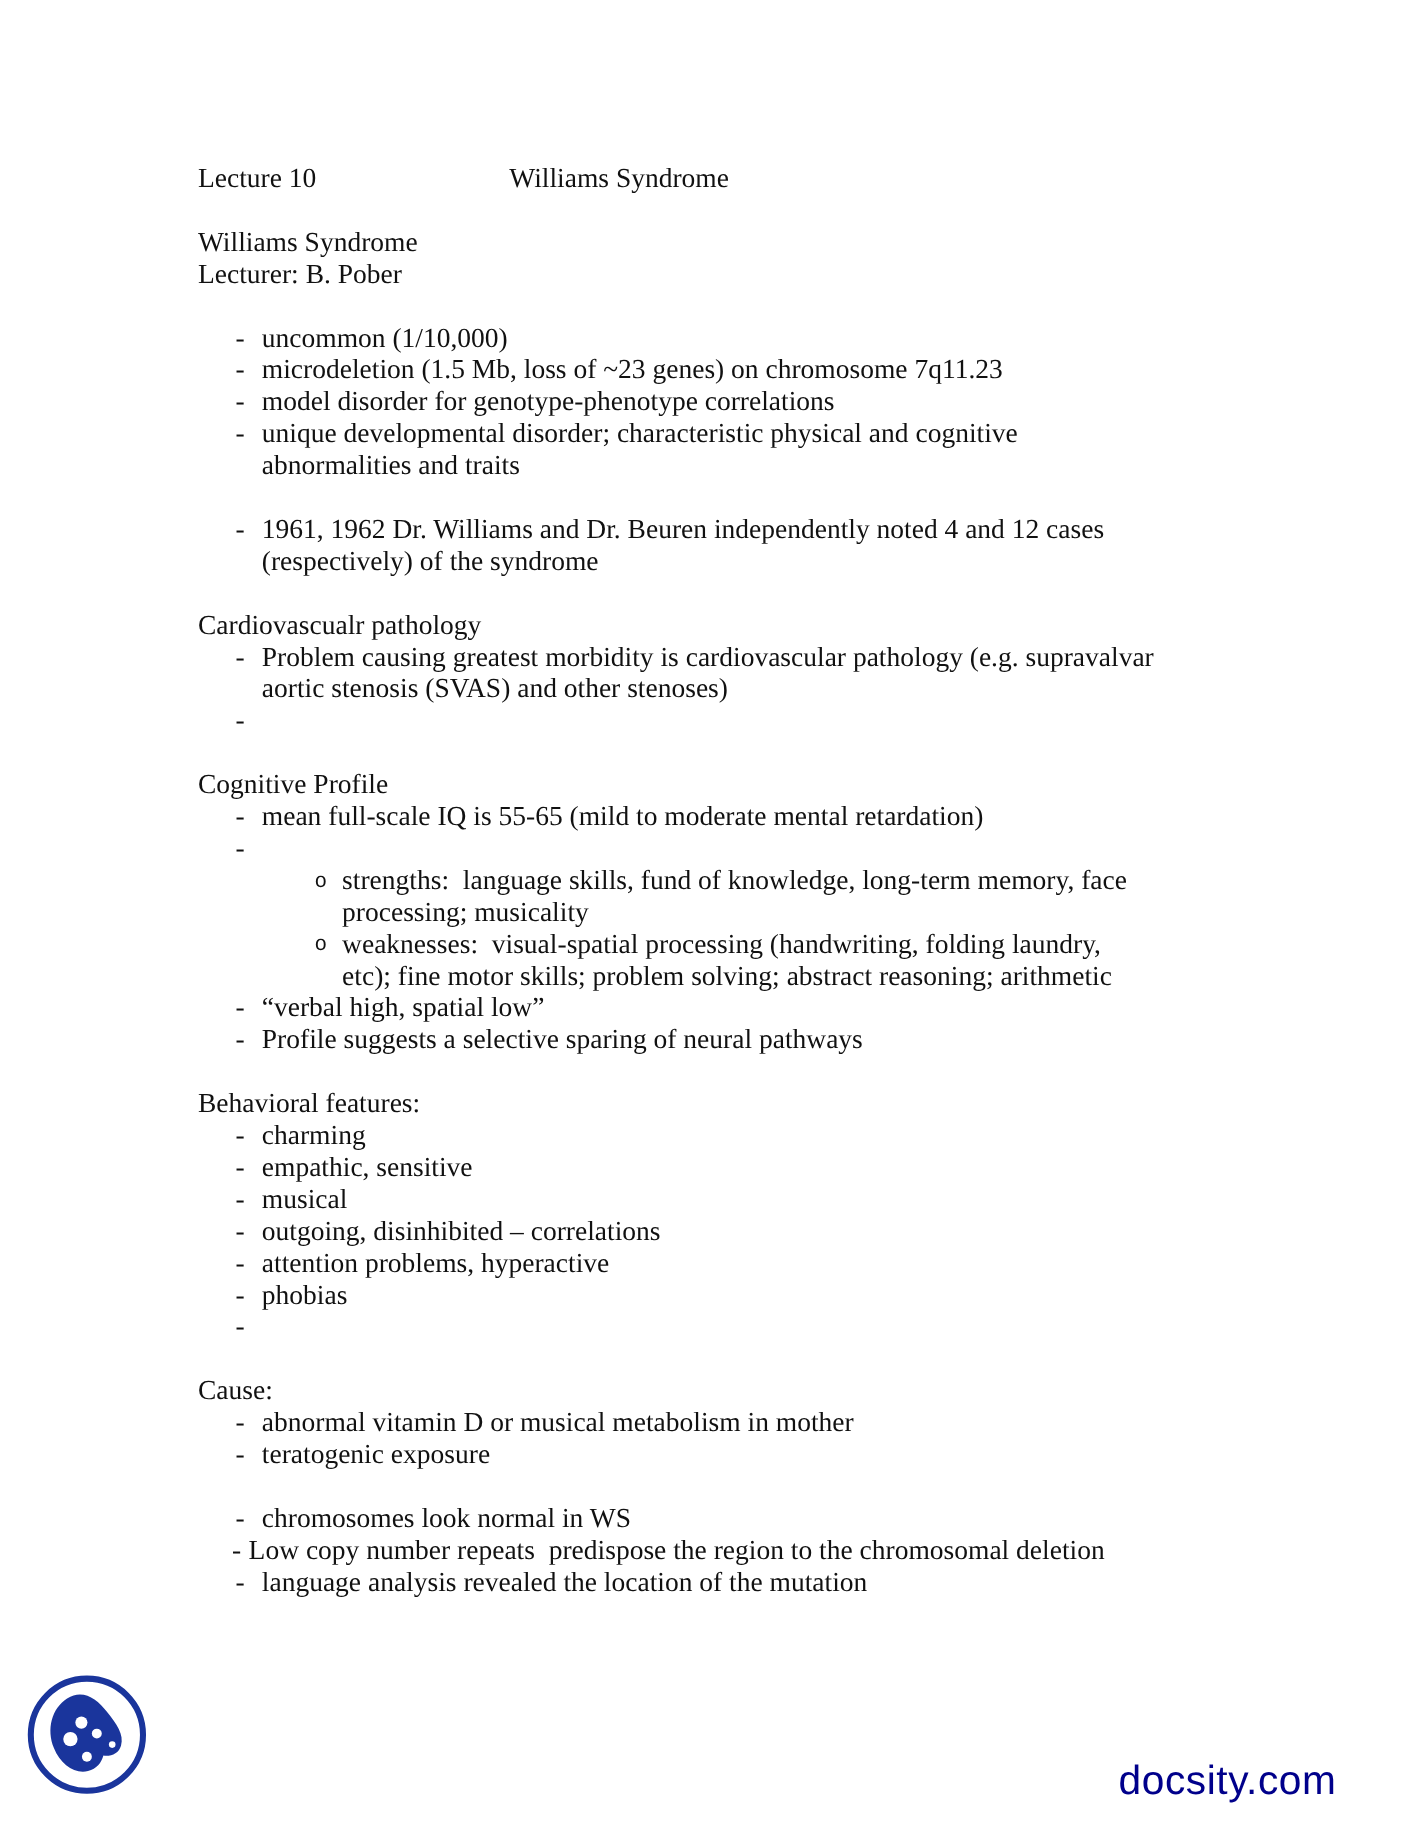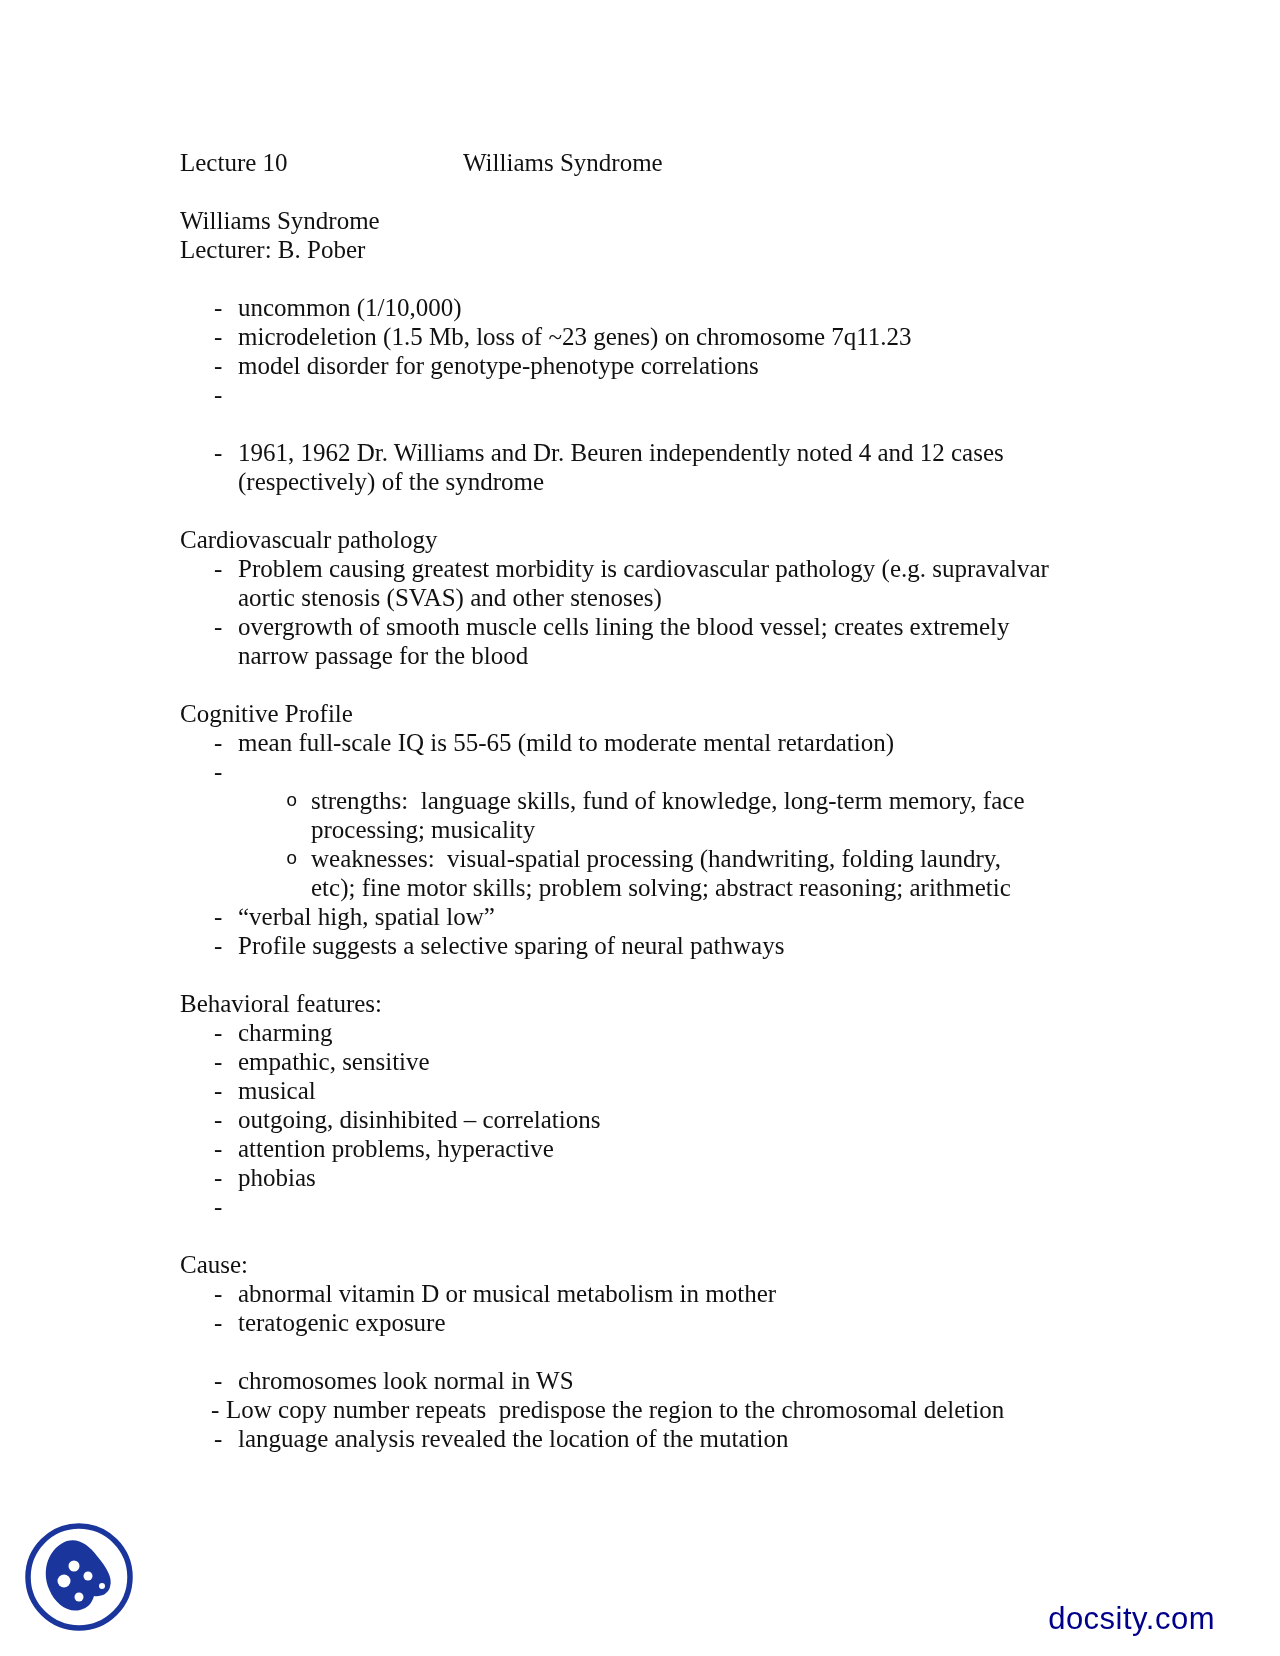--- a/index.html
+++ b/index.html
@@ -24,45 +24,45 @@
   .li1 > .marker{position:absolute;left:34px;top:0;}
   .li2{padding-left:131px;}
   .li2 > .marker{position:absolute;left:106px;top:1px;font-size:19px;font-family:"Liberation Mono","DejaVu Sans Mono",monospace;}
   .liflush{padding-left:46px;}
   .liflush > .marker{position:absolute;left:31px;top:0;}
 
   .footer-logo{position:absolute;left:22px;top:1519px;width:114px;height:114px;}
   .site-link{
     position:absolute;right:18px;top:1601px;
     font-family:"Liberation Sans","DejaVu Sans",sans-serif;
-    font-size:31px;line-height:36px;color:var(--brand);
+    font-size:37px;line-height:36px;color:var(--brand);
     text-decoration:none;letter-spacing:0.5px;
   }
 </style>
 </head>
 <body>
 
 <div class="page">
 
   <div class="content" id="doc-body">
       <div class="row header-row"><span>Lecture 10</span><span class="tab-col">Williams Syndrome</span></div>
       <div class="blank"></div>
       <div class="row">Williams Syndrome</div>
       <div class="row">Lecturer: B. Pober</div>
       <div class="blank"></div>
       <div class="row li1"><span class="marker">-</span><span>uncommon (1/10,000)</span></div>
       <div class="row li1"><span class="marker">-</span><span>microdeletion (1.5 Mb, loss of ~23 genes) on chromosome 7q11.23</span></div>
       <div class="row li1"><span class="marker">-</span><span>model disorder for genotype-phenotype correlations</span></div>
-      <div class="row li1"><span class="marker">-</span></div>
+      <div class="row li1"><span class="marker">-</span><span>unique developmental disorder; characteristic physical and cognitive abnormalities and traits</span></div>
       <div class="blank"></div>
       <div class="row li1"><span class="marker">-</span><span>1961, 1962 Dr. Williams and Dr. Beuren independently noted 4 and 12 cases (respectively) of the syndrome</span></div>
       <div class="blank"></div>
       <div class="row">Cardiovascualr pathology</div>
       <div class="row li1"><span class="marker">-</span><span>Problem causing greatest morbidity is cardiovascular pathology (e.g. supravalvar aortic stenosis (SVAS) and other stenoses)</span></div>
-      <div class="row li1"><span class="marker">-</span><span>overgrowth of smooth muscle cells lining the blood vessel; creates extremely narrow passage for the blood</span></div>
+      <div class="row li1"><span class="marker">-</span></div>
       <div class="blank"></div>
       <div class="row">Cognitive Profile</div>
       <div class="row li1"><span class="marker">-</span><span>mean full-scale IQ is 55-65 (mild to moderate mental retardation)</span></div>
       <div class="row li1"><span class="marker">-</span></div>
       <div class="row li2"><span class="marker">o</span><span>strengths:  language skills, fund of knowledge, long-term memory, face processing; musicality</span></div>
       <div class="row li2"><span class="marker">o</span><span>weaknesses:  visual-spatial processing (handwriting, folding laundry, etc); fine motor skills; problem solving; abstract reasoning; arithmetic</span></div>
       <div class="row li1"><span class="marker">-</span><span>“verbal high, spatial low”</span></div>
       <div class="row li1"><span class="marker">-</span><span>Profile suggests a selective sparing of neural pathways</span></div>
       <div class="blank"></div>
       <div class="row">Behavioral features:</div>

